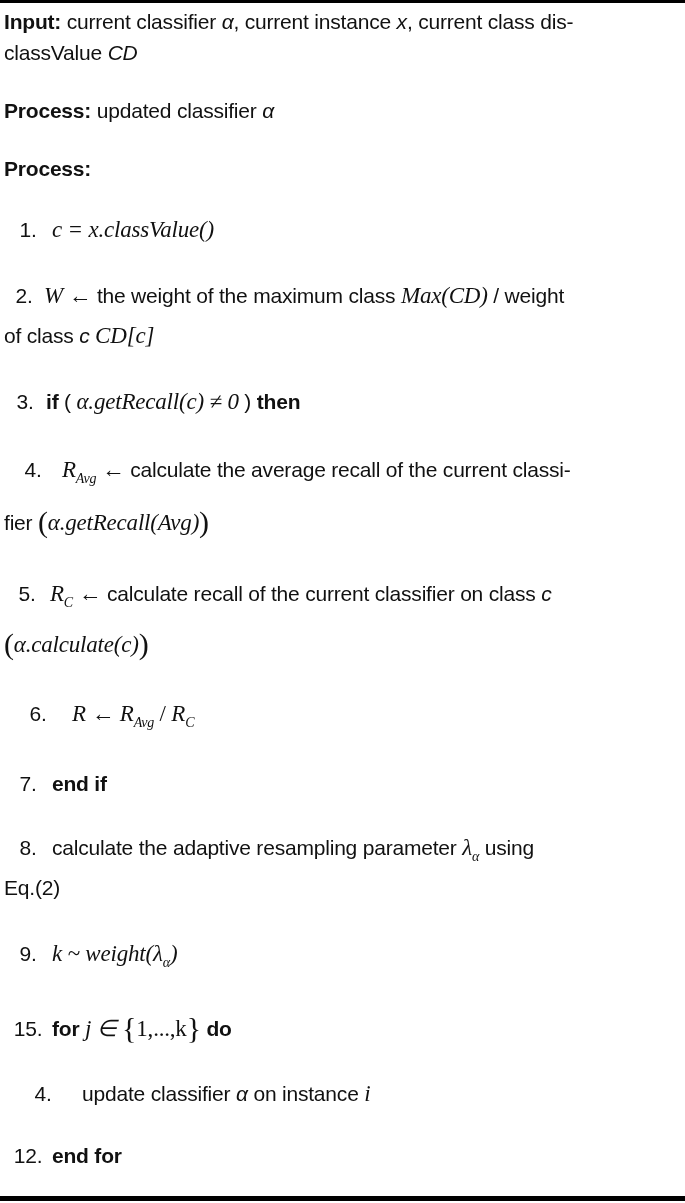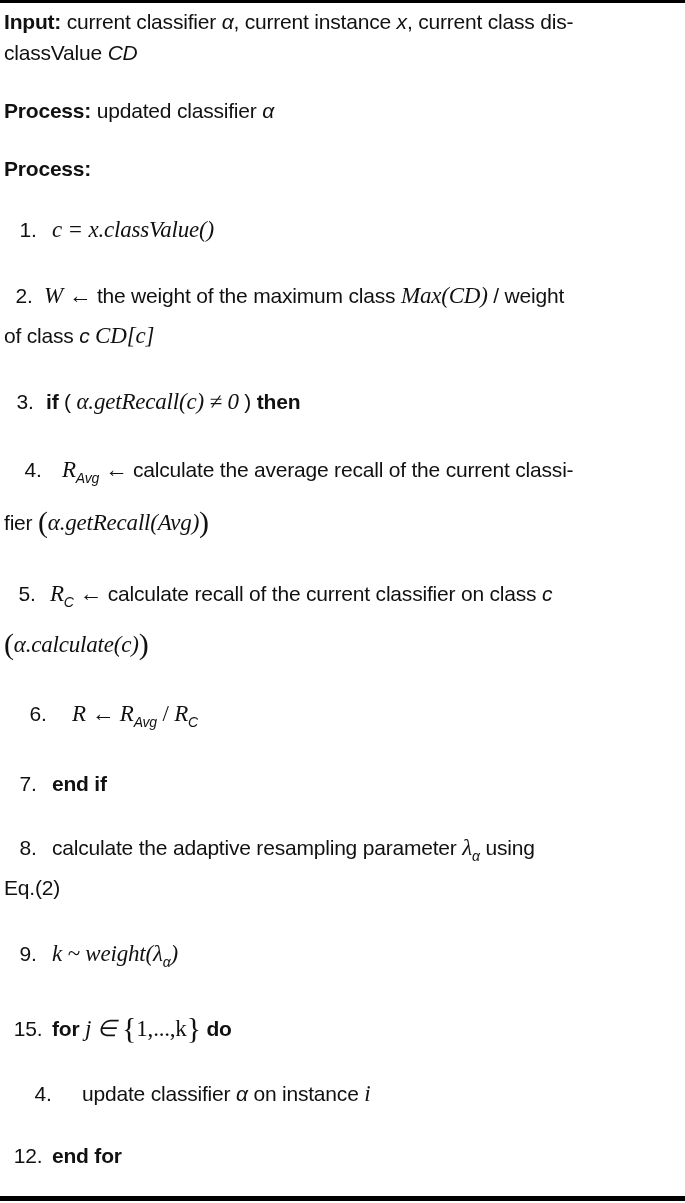--- a/index.html
+++ b/index.html
@@ -5,21 +5,21 @@
   html, body { margin: 0; padding: 0; background: #ffffff; }
   body { width: 685px; height: 1203px; position: relative; overflow: hidden;
          font-family: "Liberation Sans", sans-serif; color: #111; }
   .top-rule { position: absolute; left: 0; top: 0; width: 685px; height: 3px; background: #000; }
   .bottom-rule { position: absolute; left: 0; top: 1196px; width: 685px; height: 5px; background: #000; }
   .line { position: absolute; left: 4px; font-size: 21px; line-height: 24px; white-space: nowrap; letter-spacing: -0.2px; text-align: center; }
   .b { font-weight: bold; }
   .it { font-style: italic; }
   .m { font-family: Liberation Serif, serif; font-style: italic; font-size: 23px; }
   .mr { font-family: "Liberation Serif", serif; font-style: normal; font-size: 23px; }
-  .sub { font-family: Liberation Sans, sans-serif; font-style: italic; font-size: 14px; position: relative; top: 6px; }
+  .sub { font-family: Liberation Serif, serif; font-style: italic; font-size: 14px; position: relative; top: 6px; }
   .big { font-family: "Liberation Serif", serif; font-size: 30px; font-style: normal; position: relative; top: 2px; }
   .num { display: inline-block; width: 48px; }
 </style>
 </head>
 <body>
 
 <div class="top-rule"></div>
 
 <div class="line" style="top:10px">
   <span class="b">Input:</span><span> current classifier </span><span class="it">α</span><span>, current instance </span><span class="it">x</span><span>, current class dis-</span>

